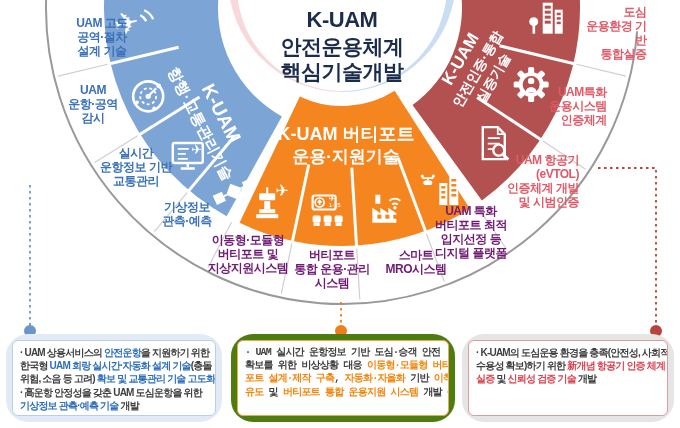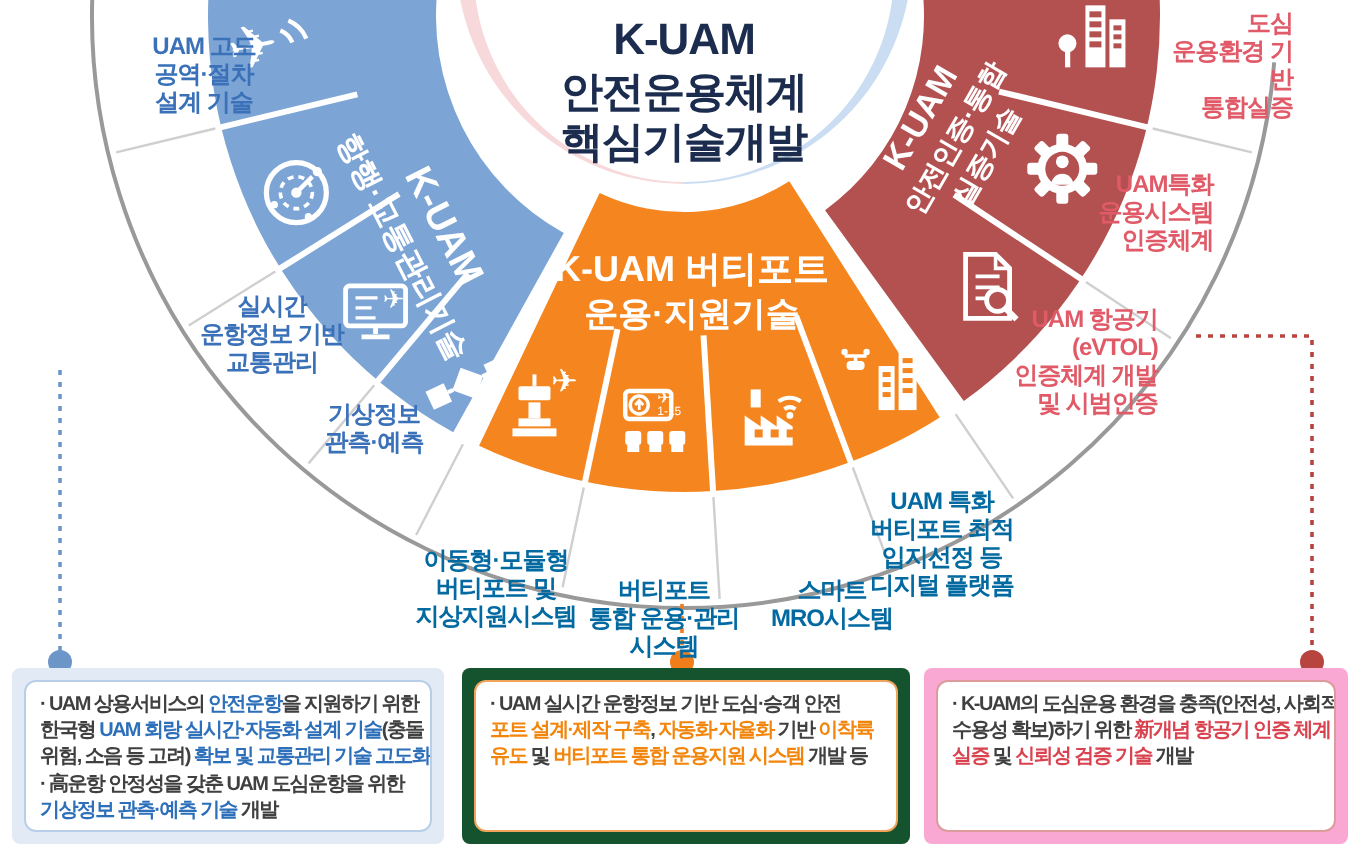--- a/index.html
+++ b/index.html
@@ -10,27 +10,27 @@
   .title{font-size:21px;font-weight:bold;color:#1C2C4F;line-height:1.22;letter-spacing:-0.5px;z-index:5;}
   .title::first-line{font-size:22px;}
   .heading{color:#fff;font-weight:bold;z-index:6;letter-spacing:0px;}
   .h-blue{font-size:15px;line-height:1.3;transform:translate(-50%,-50%) rotate(63deg);}
   .h-blue::first-line{font-size:19px;}
   .h-orange{font-size:17px;line-height:1.35;}
   .h-orange::first-line{font-size:18px;}
   .h-red{font-size:13.5px;line-height:1.3;transform:translate(-50%,-50%) rotate(-60deg);}
   .h-red::first-line{font-size:17px;}
   .lbl{font-size:12px;font-weight:bold;line-height:1.18;letter-spacing:-0.5px;z-index:5;}
-  .lbl-b{color:#3A71B8;} .lbl-o{color:#0369a1;margin-top:40px;} .lbl-r{color:#E05A68;text-align:right;}
-  .box{position:absolute;top:334px;height:88px;border-radius:4px;z-index:8;}
+  .lbl-b{color:#3A71B8;} .lbl-o{color:#701a75;} .lbl-r{color:#E05A68;text-align:right;}
+  .box{position:absolute;top:334px;height:88px;border-radius:22px;z-index:8;}
   .box-in{position:absolute;left:6px;top:6px;right:6px;bottom:6px;background:#fff;
           border-radius:6px;border:1px solid #ccc;padding:5px 7px 0 7px;overflow:hidden;}
   .box-blue{background:#E2EBF5;} .box-blue .box-in{border-color:#B9CEE8;}
-  .box-orange{background:#14532d;} .box-orange .box-in{border-color:#F0A35A;}
-  .box-red{background:#f9a8d4;} .box-red .box-in{border-color:#DE9B9B;}
+  .box-orange{background:#4d7c0f;font-family:Liberation Mono, monospace;} .box-orange .box-in{border-color:#F0A35A;}
+  .box-red{background:#e5e5e5;} .box-red .box-in{border-color:#DE9B9B;}
   .bline{font-size:10px;font-weight:bold;color:#404040;line-height:13.2px;
          letter-spacing:-0.8px;white-space:nowrap;}
   .hl-blue{color:#2E6FBA;} .hl-orange{color:#F2860D;} .hl-red{color:#D94350;}
 </style>
 </head>
 <body>
 
 <div class="stage">
 
   <svg id="fan" width="680" height="428" viewBox="0 0 680 428">
@@ -207,20 +207,23 @@
 항행·교통관리기술</div>
   <div class="abs heading h-orange" style="left:346px;top:146px;">K-UAM 버티포트
 운용·지원기술</div>
   <div class="abs heading h-red" style="left:476px;top:68px;">K-UAM
 안전인증·통합
 실증기술</div>
 
   <div class="abs lbl lbl-b" style="left:82px;top:37px;margin-left:20px;">UAM 고도
 공역·절차
 설계 기술</div>
+  <div class="abs lbl lbl-b" style="left:93px;top:104px;">UAM
+운항·공역
+감시</div>
   <div class="abs lbl lbl-b" style="left:136px;top:167px;">실시간
 운항정보 기반
 교통관리</div>
   <div class="abs lbl lbl-b" style="left:187px;top:214px;">기상정보
 관측·예측</div>
   <div class="abs lbl lbl-o" style="left:248px;top:254px;">이동형·모듈형
 버티포트 및
 지상지원시스템</div>
   <div class="abs lbl lbl-o" style="left:332px;top:269px;">버티포트
 통합 운용·관리
@@ -247,20 +250,21 @@
         <div class="bline"><span>· UAM 상용서비스의 </span><span class="hl-blue">안전운항</span><span>을 지원하기 위한</span></div>
         <div class="bline"><span>한국형 </span><span class="hl-blue">UAM 회랑 실시간·자동화 설계 기술</span><span>(충돌</span></div>
         <div class="bline"><span>위험, 소음 등 고려) </span><span class="hl-blue">확보 및 교통관리 기술 고도화</span></div>
         <div class="bline"><span>· 高운항 안정성을 갖춘 UAM 도심운항을 위한</span></div>
         <div class="bline"><span class="hl-blue">기상정보 관측·예측 기술</span><span> 개발</span></div>
       </div>
   </div>
   <div class="box box-orange" style="left:231px;width:224px;">
     <div class="box-in box-body">
         <div class="bline"><span>· UAM 실시간 운항정보 기반 도심·승객 안전</span></div>
+        <div class="bline"><span>확보를 위한 비상상황 대응 </span><span class="hl-orange">이동형·모듈형 버티</span></div>
         <div class="bline"><span class="hl-orange">포트 설계·제작 구축</span><span>, </span><span class="hl-orange">자동화·자율화</span><span> 기반 </span><span class="hl-orange">이착륙</span></div>
         <div class="bline"><span class="hl-orange">유도</span><span> 및 </span><span class="hl-orange">버티포트 통합 운용지원 시스템</span><span> 개발 등</span></div>
       </div>
   </div>
   <div class="box box-red" style="left:462px;width:212px;">
     <div class="box-in box-body">
         <div class="bline"><span>· K-UAM의 도심운용 환경을 충족(안전성, 사회적</span></div>
         <div class="bline"><span>수용성 확보)하기 위한 </span><span class="hl-red">新개념 항공기 인증 체계</span></div>
         <div class="bline"><span class="hl-red">실증</span><span> 및 </span><span class="hl-red">신뢰성 검증 기술</span><span> 개발</span></div>
       </div>

